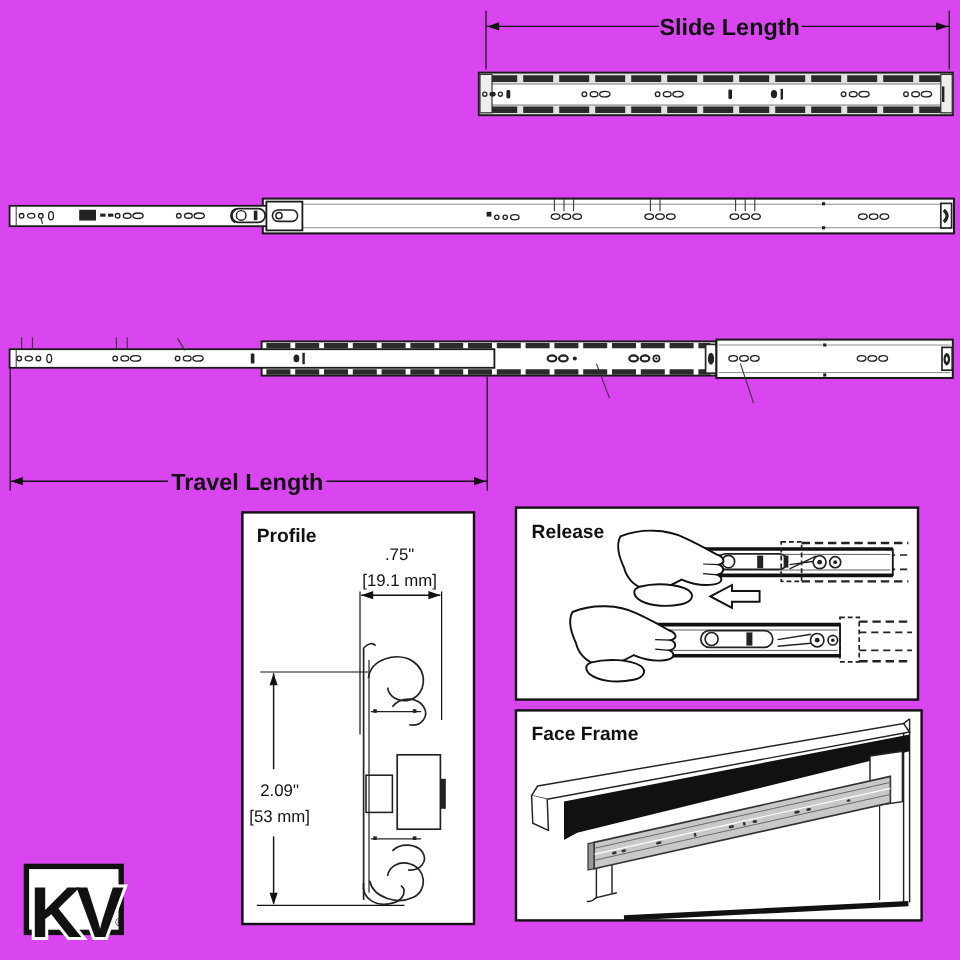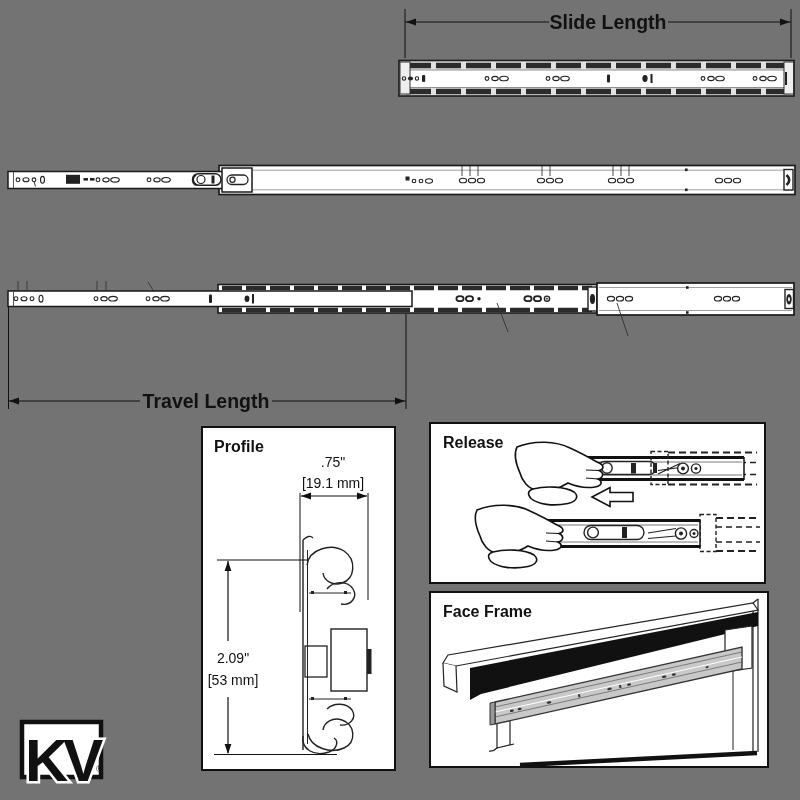--- a/index.html
+++ b/index.html
@@ -1,16 +1,16 @@
 <!DOCTYPE html>
 <html><head>
 <meta charset="utf-8">
 <style>
   html,body{margin:0;padding:0;background:#fff;}
-  .canvas{position:relative;width:800px;height:800px;background:#737373;overflow:hidden;
+  .canvas{position:relative;width:800px;height:800px;background:#d946ef;overflow:hidden;
           font-family:"Liberation Sans",sans-serif;}
   .canvas svg{position:absolute;left:0;top:0;}
   text{font-family:"Liberation Sans",sans-serif;fill:#111;}
   .dim-label{font-size:19.5px;font-weight:bold;}
   .panel-title{font-size:16px;font-weight:bold;}
   .dim-value{font-size:14px;}
   .logo-text{font-size:60px;font-weight:bold;letter-spacing:-5px;
              paint-order:stroke;stroke:#fff;stroke-width:5px;}
   .reg-mark{font-size:9.5px;}
 </style>

